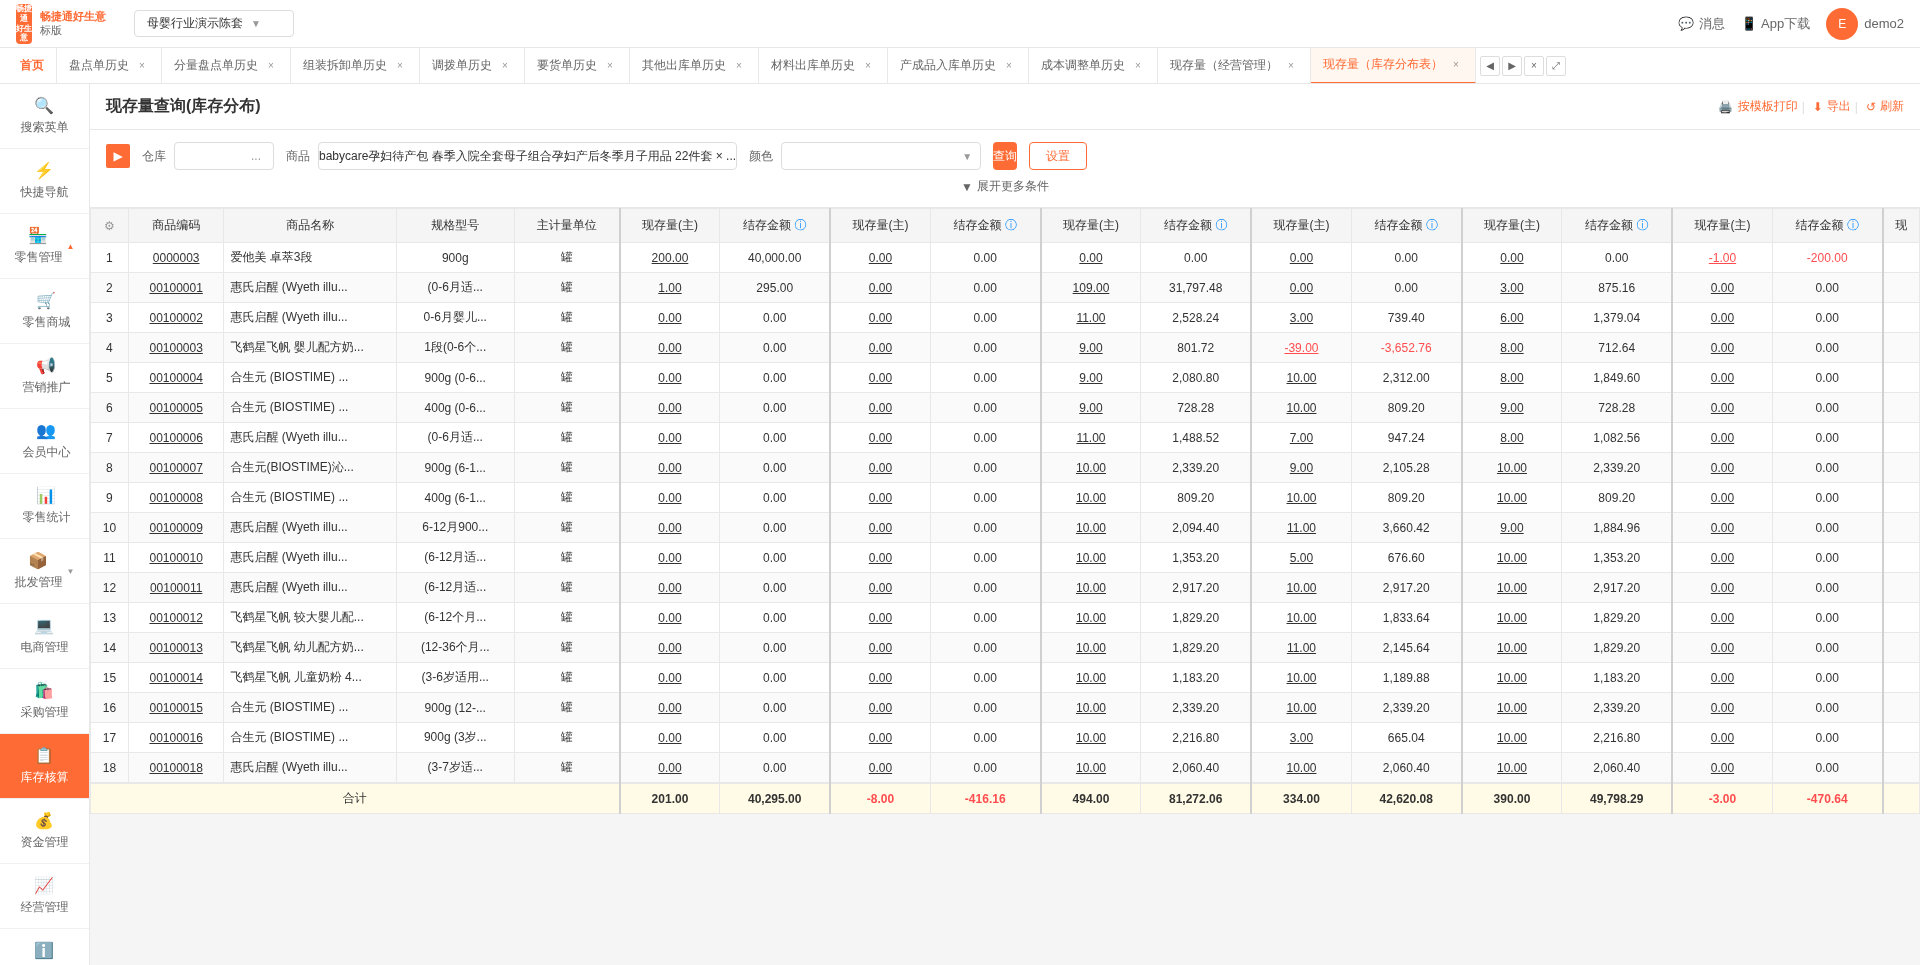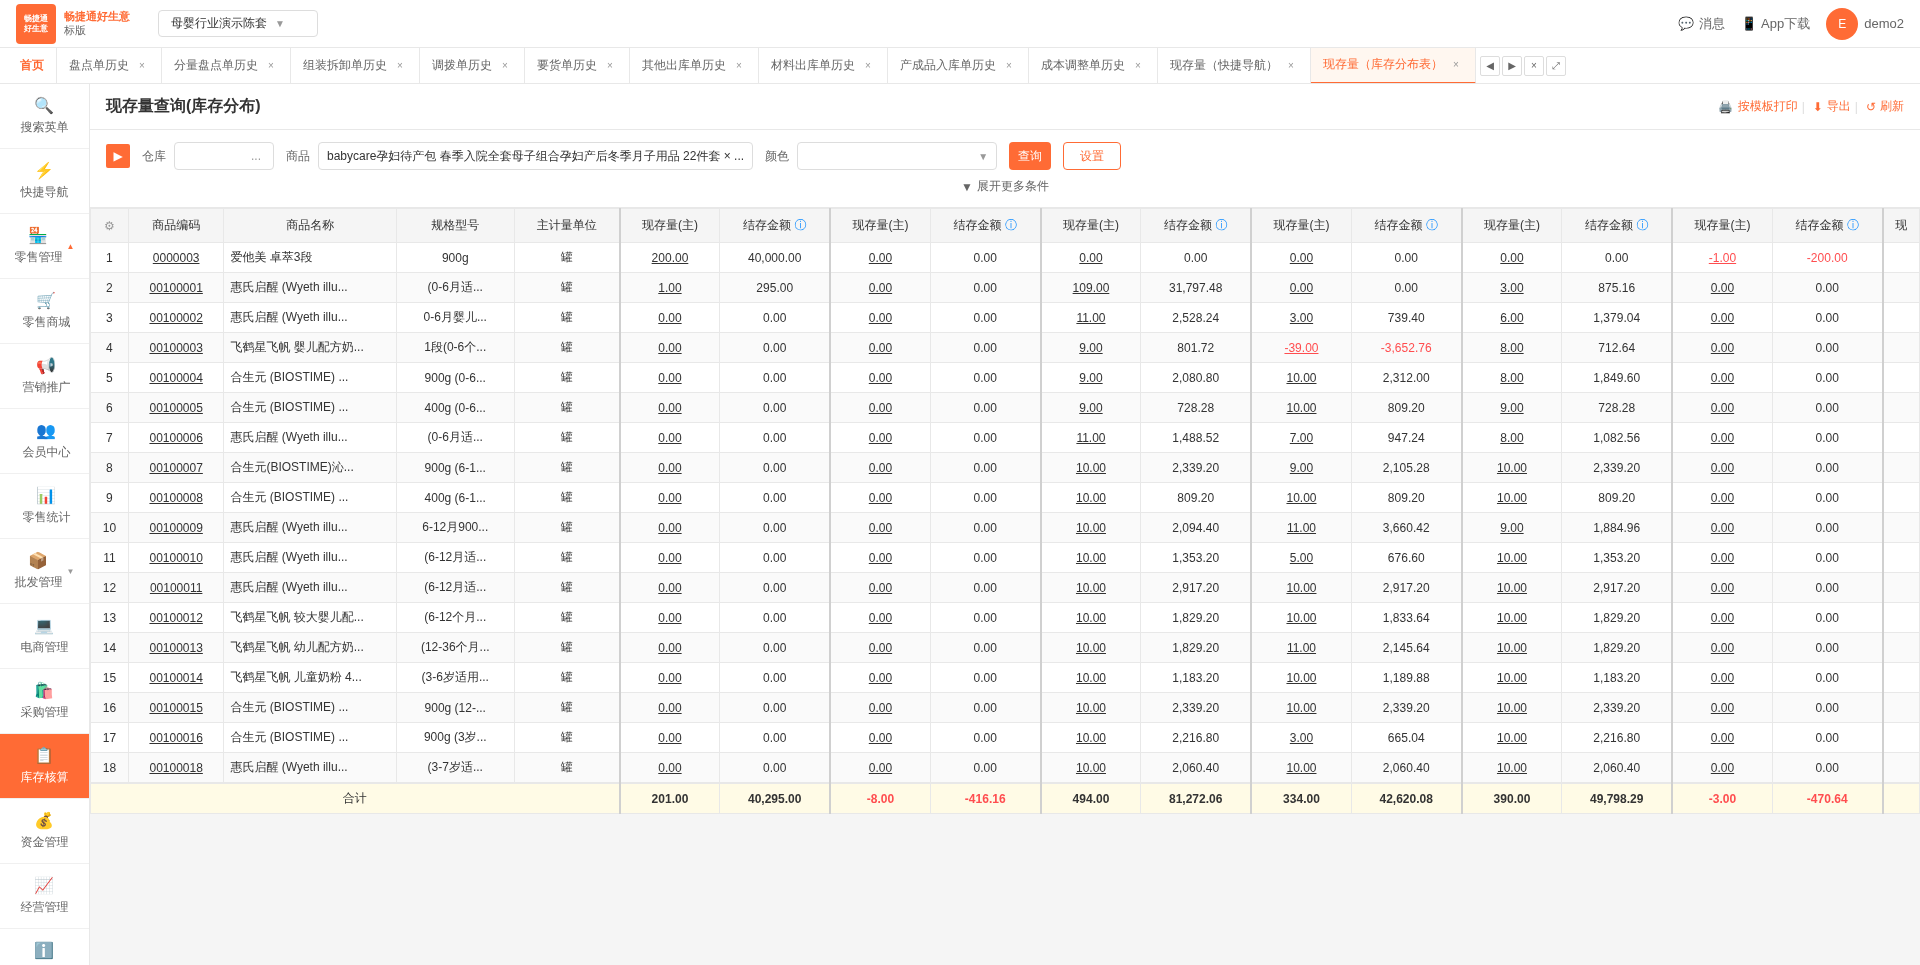--- a/index.html
+++ b/index.html
@@ -1,21 +1,21 @@
 <!DOCTYPE html>
 <html><head>
   <meta charset="utf-8">
   <style>
     * { box-sizing: border-box; margin: 0; padding: 0; }
     body { font-family: 'Microsoft YaHei', Arial, sans-serif; font-size: 12px; background: #f5f5f5; color: #333; overflow: hidden; }
     
     
     .top-bar { background: #fff; height: 48px; display: flex; align-items: center; padding: 0 16px; border-bottom: 1px solid #e8e8e8; justify-content: space-between; }
     .logo-area { display: flex; align-items: center; gap: 8px; }
-    .logo-img { width: 40px; height: 40px; background: #ff6b35; border-radius: 4px; display: flex; align-items: center; justify-content: center; color: white; font-size: 10px; font-weight: bold; }
+    .logo-img { width: 16px; height: 40px; background: #ff6b35; border-radius: 4px; display: flex; align-items: center; justify-content: center; color: white; font-size: 10px; font-weight: bold; }
     .top-actions { display: flex; align-items: center; gap: 16px; color: #666; font-size: 13px; }
     .top-actions span { display: flex; align-items: center; gap: 4px; cursor: pointer; }
     .user-avatar { width: 32px; height: 32px; border-radius: 50%; background: #ff6b35; display: flex; align-items: center; justify-content: center; color: white; font-size: 12px; }
 
     
     .nav-tabs { background: #fff; border-bottom: 1px solid #e8e8e8; display: flex; align-items: center; padding: 0 8px; height: 36px; overflow: hidden; }
     .nav-tab { padding: 0 12px; height: 36px; display: flex; align-items: center; gap: 6px; font-size: 12px; cursor: pointer; color: #666; white-space: nowrap; border-right: 1px solid #e8e8e8; }
     .nav-tab.home { color: #ff6b35; font-weight: bold; }
     .nav-tab.active { color: #ff6b35; background: #fff7f0; border-bottom: 2px solid #ff6b35; }
     .nav-tab .close-btn { width: 14px; height: 14px; display: flex; align-items: center; justify-content: center; border-radius: 50%; color: #999; font-size: 10px; }
@@ -38,21 +38,21 @@
     .page-header { background: #fff; padding: 12px 16px; border-bottom: 1px solid #e8e8e8; display: flex; align-items: center; justify-content: space-between; }
     .page-title { font-size: 16px; font-weight: bold; color: #333; }
     .page-actions { display: flex; gap: 8px; align-items: center; color: #ff6b35; font-size: 12px; }
     .page-action-btn { display: flex; align-items: center; gap: 4px; cursor: pointer; }
 
     
     .search-bar { background: #fff; padding: 12px 16px; border-bottom: 1px solid #e8e8e8; }
     .search-row { display: flex; align-items: center; gap: 12px; flex-wrap: wrap; }
     .search-field { display: flex; align-items: center; gap: 8px; }
     .search-label { color: #666; font-size: 12px; white-space: nowrap; }
-    .search-btn { background: #ff6b35; color: white; border: none; padding: 4px 9px; border-radius: 4px; cursor: pointer; height: 28px; font-size: 12px; }
+    .search-btn { background: #ff6b35; color: white; border: none; padding: 4px 0; border-radius: 4px; cursor: pointer; height: 28px; font-size: 12px; }
     .settings-btn { background: #fff; color: #ff6b35; border: 1px solid #ff6b35; padding: 4px 16px; border-radius: 4px; cursor: pointer; height: 28px; font-size: 12px; }
     .expand-row { display: flex; align-items: center; justify-content: center; padding: 8px 0 0 0; }
     .expand-btn { color: #666; font-size: 12px; cursor: pointer; display: flex; align-items: center; gap: 4px; }
 
     
     .toggle-btn { width: 24px; height: 24px; background: #ff6b35; display: flex; align-items: center; justify-content: center; border-radius: 2px; cursor: pointer; color: white; font-size: 12px; }
 
     
     .table-container { background: #fff; margin: 0; overflow: auto; }
     table { width: 100%; border-collapse: collapse; font-size: 12px; }
@@ -139,21 +139,21 @@
   </div>
   <div class="nav-tab">
     <span>产成品入库单历史</span>
     <span class="close-btn">×</span>
   </div>
   <div class="nav-tab">
     <span>成本调整单历史</span>
     <span class="close-btn">×</span>
   </div>
   <div class="nav-tab">
-    <span>现存量（快捷导航）</span>
+    <span>现存量（经营管理）</span>
     <span class="close-btn">×</span>
   </div>
   <div class="nav-tab active">
     <span>现存量（库存分布表）</span>
     <span class="close-btn">×</span>
   </div>
   <div class="nav-arrows">
     <div class="nav-arrow">◀</div>
     <div class="nav-arrow">▶</div>
     <div class="nav-arrow">×</div>
@@ -256,21 +256,21 @@
         <div class="toggle-btn">▶</div>
         <div class="search-field">
           <span class="search-label">仓库</span>
           <div style="display:flex; align-items:center; gap:4px; border:1px solid #ddd; border-radius:4px; padding:4px 8px; min-width:100px; height:28px; cursor:pointer;">
             <span style="flex:1; color:#999; font-size:12px;"></span>
             <span class="ellipsis-btn">...</span>
           </div>
         </div>
         <div class="search-field">
           <span class="search-label">商品</span>
-          <div style="display:flex; align-items:center; gap:4px; border:1px solid #ddd; border-radius:4px; padding:4px 8px; min-width:400px; height:28px;">
+          <div style="display:flex; align-items:center; gap:4px; border:1px solid #ddd; border-radius:4px; padding:4px 0; min-width:400px; height:28px;">
             <span style="flex:1; font-size:12px; color:#333; overflow:hidden; white-space:nowrap; text-overflow:ellipsis;">babycare孕妇待产包 春季入院全套母子组合孕妇产后冬季月子用品 22件套 × ...</span>
           </div>
         </div>
         <div class="search-field">
           <span class="search-label">颜色</span>
           <div style="display:flex; align-items:center; border:1px solid #ddd; border-radius:4px; padding:4px 8px; min-width:200px; height:28px;">
             <span style="flex:1;"></span>
             <span style="color:#999; font-size:10px;">▼</span>
           </div>
         </div>

